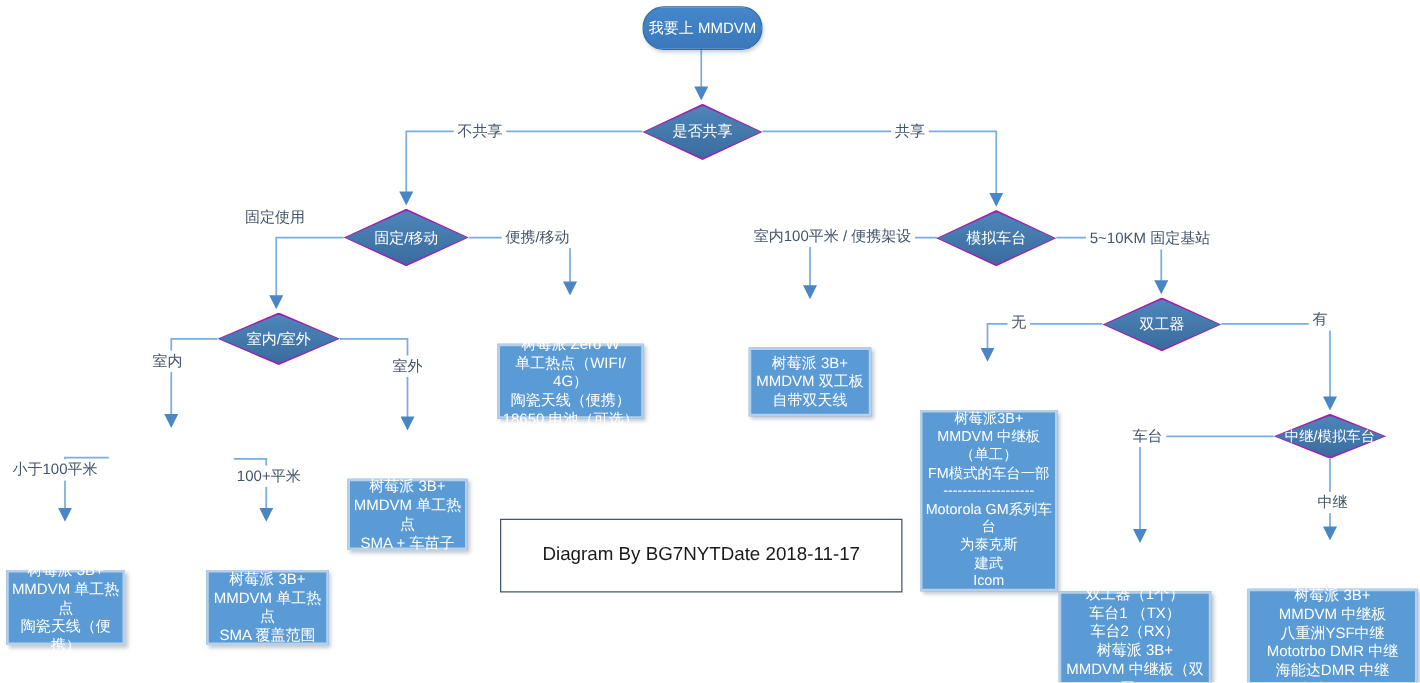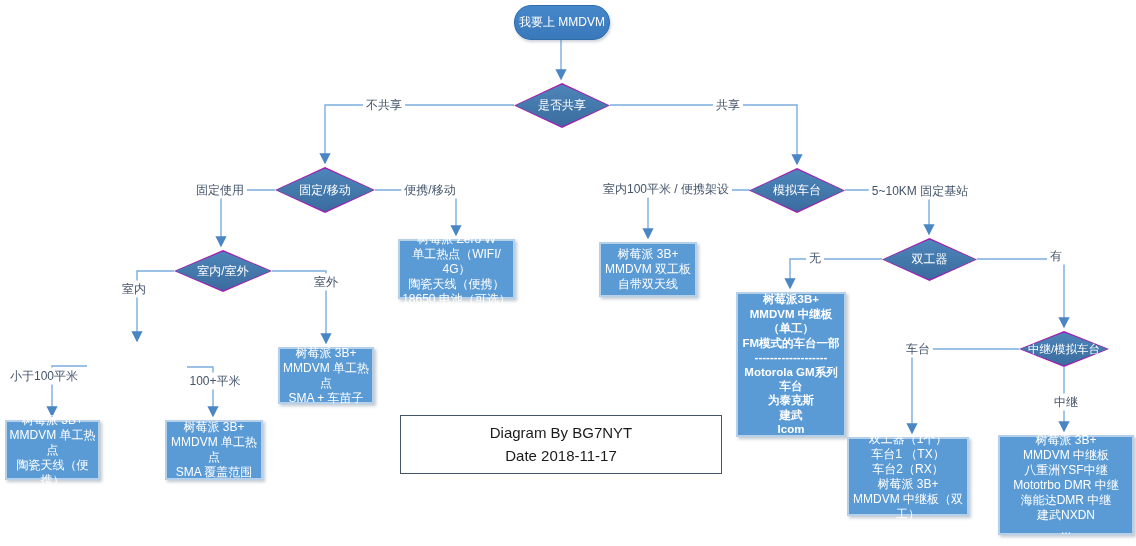--- a/index.html
+++ b/index.html
@@ -14,28 +14,28 @@
   .diamond{position:absolute;clip-path:polygon(50% 0,100% 50%,50% 100%,0 50%);background:#a21caf;}
   .diamond .d-in{position:absolute;inset:1.5px;clip-path:polygon(50% 0,100% 50%,50% 100%,0 50%);
       background:linear-gradient(180deg,#4d86b9 0%,#3a6b9e 100%);}
   .diamond .d-label{position:absolute;inset:0;display:flex;align-items:center;justify-content:center;
       color:#fff;font-size:12px;white-space:nowrap;}
   .diamond.sm .d-label{font-size:11.5px;}
 
   .process{position:absolute;background:#5b9bd5;border:2px solid #b6d0ea;
       box-shadow:2px 2px 3px rgba(100,120,140,.4);color:#fff;display:flex;flex-direction:column;
       align-items:center;justify-content:center;text-align:center;font-size:12px;line-height:1.25;
-      box-sizing:border-box;padding:2px 1px;}
-  .process.small{font-size:11.5px;line-height:1.26;font-weight:bold;}
+      box-sizing:border-box;padding:2px 1px;margin-top:36px;}
+  .process.small{font-size:11.5px;line-height:1.26;}
 
   .elabel{position:absolute;transform:translate(-50%,-50%);background:#ffffff;padding:0 3px;
       font-size:12px;color:#44546a;white-space:nowrap;}
 
   .note{position:absolute;background:#ffffff;border:1px solid #44546a;color:#1a1a1a;
-      display:flex;flex-direction:column;align-items:center;justify-content:center;
+      display:flex;flex-direction:row;align-items:center;justify-content:center;
       font-size:15px;line-height:1.5;text-align:center;}
 </style>
 </head>
 <body>
 
 <div id="canvas">
 
   <svg class="wires" viewBox="0 0 1136 546">
     <defs>
       <marker id="arr" viewBox="0 0 10 10" markerWidth="8" markerHeight="8" refX="7" refY="5" orient="auto">
@@ -151,26 +151,26 @@
     <div>MMDVM 中继板</div>
     <div>八重洲YSF中继</div>
     <div>Mototrbo DMR 中继</div>
     <div>海能达DMR 中继</div>
     <div>建武NXDN</div>
     <div>...</div>
   </div>
 
   <span class="elabel" style="left:384px;top:105px">不共享</span>
   <span class="elabel" style="left:728px;top:105px">共享</span>
-  <span class="elabel" style="left:220px;top:190px">固定使用</span>
+  <span class="elabel" style="left:220px;top:174px">固定使用</span>
   <span class="elabel" style="left:430px;top:190px">便携/移动</span>
   <span class="elabel" style="left:666px;top:189px">室内100平米 / 便携架设</span>
   <span class="elabel" style="left:920px;top:191px">5~10KM 固定基站</span>
   <span class="elabel" style="left:134px;top:289px">室内</span>
-  <span class="elabel" style="left:326px;top:282px">室外</span>
+  <span class="elabel" style="left:326px;top:293px">室外</span>
   <span class="elabel" style="left:44px;top:376px">小于100平米</span>
   <span class="elabel" style="left:215px;top:381px">100+平米</span>
   <span class="elabel" style="left:815px;top:258px">无</span>
   <span class="elabel" style="left:1056px;top:256px">有</span>
   <span class="elabel" style="left:918px;top:349px">车台</span>
   <span class="elabel" style="left:1066px;top:402px">中继</span>
 
   <div class="note" style="left:400px;top:415px;width:320px;height:57px">
     <div>Diagram By BG7NYT</div>
     <div>Date 2018-11-17</div>

